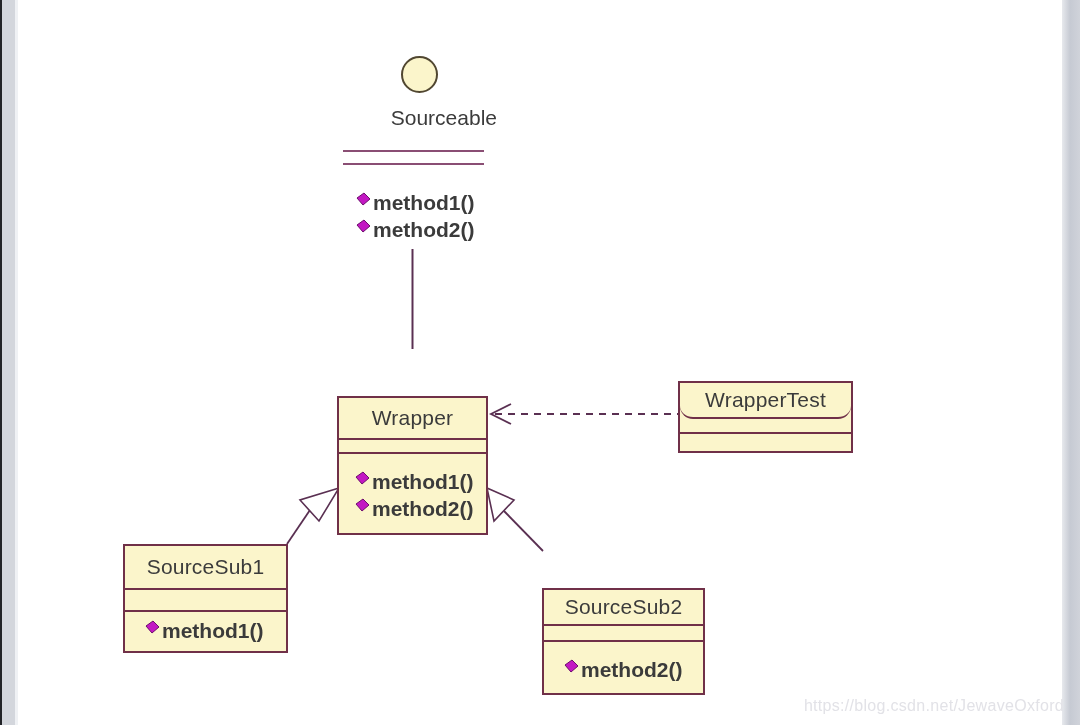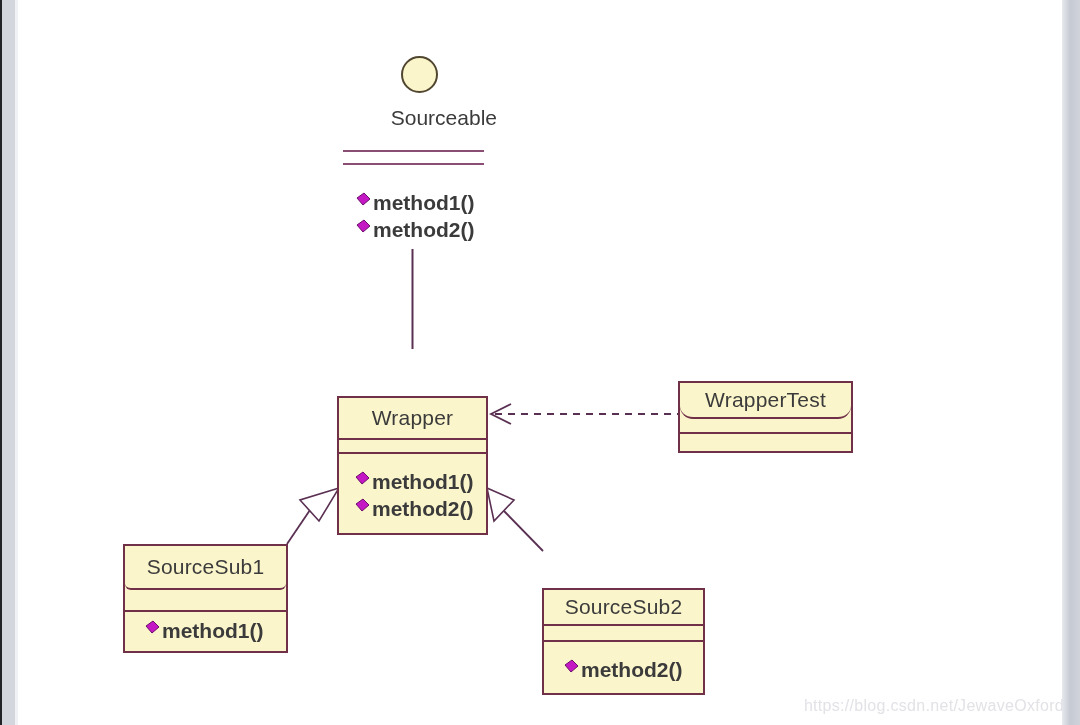--- a/index.html
+++ b/index.html
@@ -48,21 +48,21 @@
   #box-wrapper{left:337px;top:348px;width:151px;height:139px;margin-top:48px;}
   #box-wrapper .uml-title{height:40px;}
   #box-wrapper .uml-attrs{height:12px;}
   #box-wrapper .uml-methods{padding:16px 0 0 16px;}
 
   #box-wrappertest{left:678px;top:381px;width:175px;height:72px;}
   #box-wrappertest .uml-title{height:34px;border-radius:13px;}
   #box-wrappertest .uml-attrs{height:13px;}
 
   #box-sourcesub1{left:123px;top:544px;width:165px;height:109px;}
-  #box-sourcesub1 .uml-title{height:42px;border-radius:6px;}
+  #box-sourcesub1 .uml-title{height:42px;}
   #box-sourcesub1 .uml-attrs{height:20px;}
   #box-sourcesub1 .uml-methods{padding:7px 0 0 20px;}
 
   #box-sourcesub2{left:542px;top:550px;width:163px;height:107px;margin-top:38px;}
   #box-sourcesub2 .uml-title{height:34px;}
   #box-sourcesub2 .uml-attrs{height:14px;}
   #box-sourcesub2 .uml-methods{padding:16px 0 0 20px;}
 
   .watermark{
     position:absolute;right:16px;top:697px;

